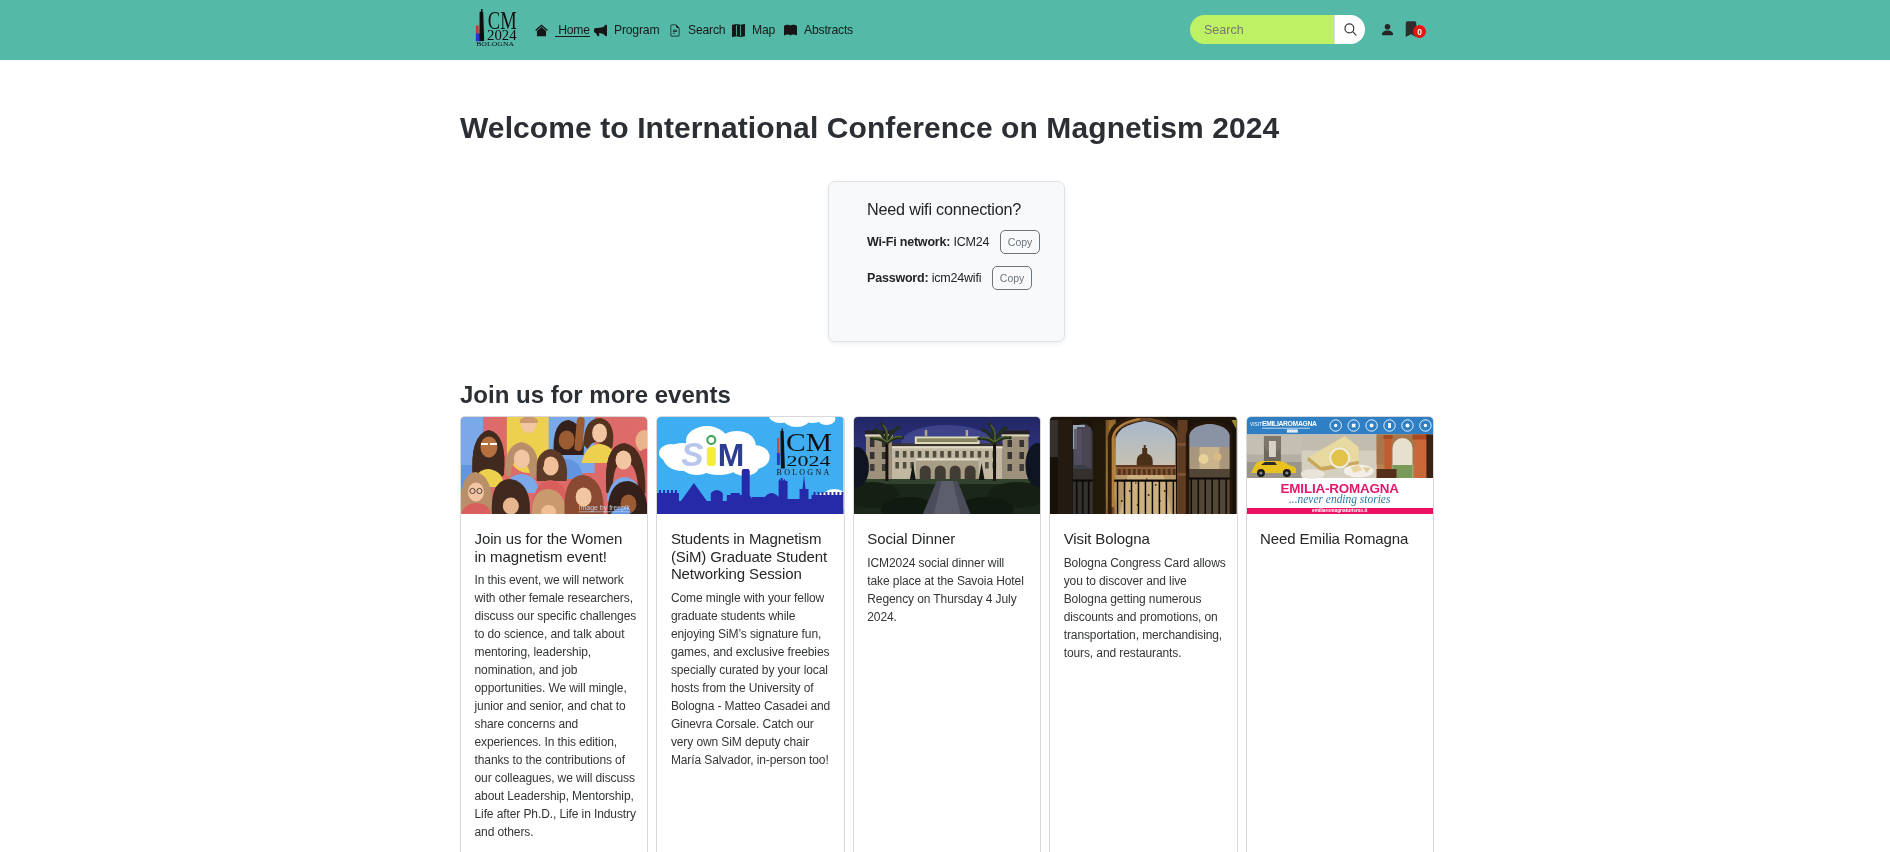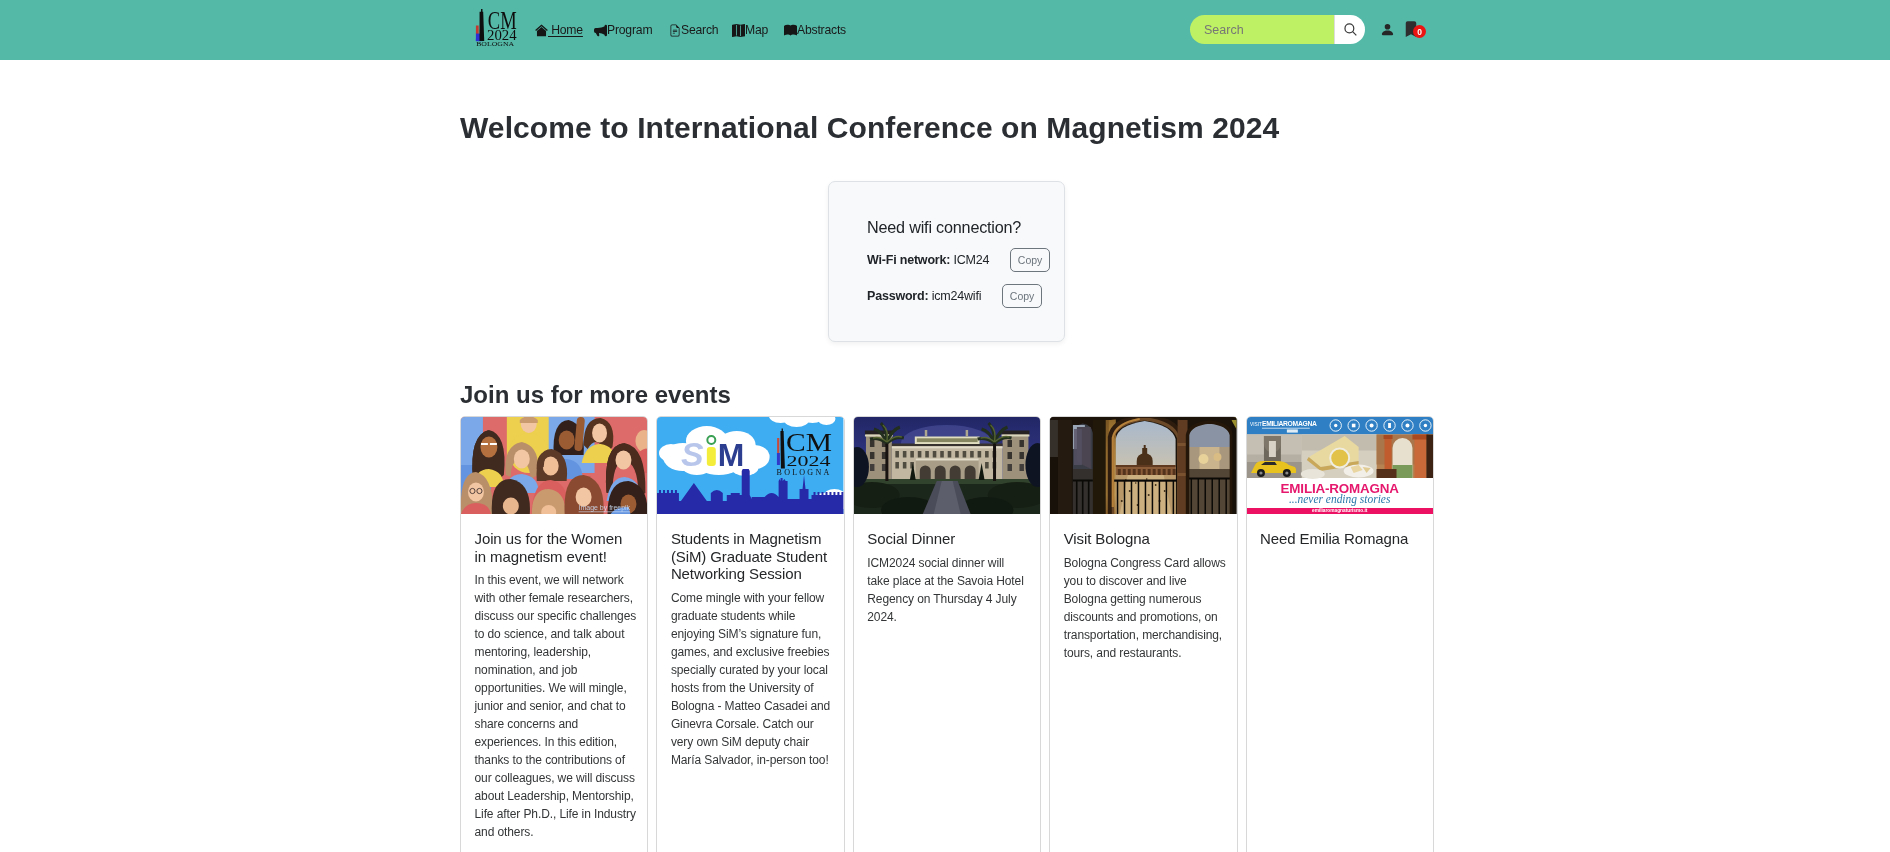--- a/index.html
+++ b/index.html
@@ -1,35 +1,35 @@
 <!DOCTYPE html>
 <html><head>
 <meta charset="utf-8">
 <style>
 *{box-sizing:border-box;margin:0;padding:0}
 html,body{width:1890px;height:852px;overflow:hidden;background:#fff;font-family:"Liberation Sans",sans-serif;color:#212529}
 .nav{position:absolute;top:0;left:0;width:1890px;height:60px;background:#55b9a8}
 .brand{position:absolute;left:470px;top:9px}
 .navlinks{position:absolute;left:0;top:0;height:60px;width:1890px}
 .nvi{position:absolute;top:0;height:60px}
-.nvi{display:flex;align-items:center;gap:0;font-size:12.2px;letter-spacing:-0.2px;color:#191919}
+.nvi{display:flex;align-items:center;gap:7px;font-size:12.2px;letter-spacing:-0.2px;color:#191919}
 .nvi svg{display:block}
 .nvi.active .lbl{text-decoration:underline;text-underline-offset:2px;text-decoration-thickness:1.2px}
 .sgroup{position:absolute;left:1190px;top:15px;width:175px;height:29px;display:flex}
 .sinput{width:145px;height:29px;background:#bef264;border-radius:14.5px 0 0 14.5px;border-right:1px solid #dcdcdc;display:flex;align-items:center;padding-left:14px;font-size:12.5px;color:#767676}
 .sbtn{width:30px;height:29px;background:#fff;border-radius:0 14.5px 14.5px 0;display:flex;align-items:center;justify-content:center}
 .picon{position:absolute;left:1380px;top:22px}
 .bicon{position:absolute;left:1404px;top:20px}
 .badge{position:absolute;left:1413px;top:25px;width:13px;height:13px;border-radius:50%;background:#ec1313;color:#fff;font-size:8.5px;font-weight:bold;display:flex;align-items:center;justify-content:center}
 h1{position:absolute;left:460px;top:110px;font-size:30px;line-height:36px;font-weight:bold;color:#2b2f33;letter-spacing:0.09px}
-.wifi{position:absolute;left:828px;top:181px;width:237px;height:161px;background:#f8f9fa;border:1px solid #dee2e6;border-radius:7px;box-shadow:0 2px 5px rgba(0,0,0,.06);padding:35px 36px 0 38px}
+.wifi{position:absolute;left:828px;top:181px;width:237px;height:161px;background:#f8f9fa;border:1px solid #dee2e6;border-radius:7px;box-shadow:0 2px 5px rgba(0,0,0,.06);padding:17px 36px 0 38px}
 .wifi h3{font-size:16.2px;font-weight:normal;letter-spacing:-0.2px;white-space:nowrap;color:#212529;margin-top:1px;margin-bottom:11px}
 .wrow{display:flex;align-items:center;height:23px;margin-bottom:13px;font-size:12.5px;letter-spacing:-0.2px;white-space:nowrap}
 .wrow b{font-weight:bold}
-.copy{margin-left:21px;border:1px solid #6d757d;border-radius:5px;color:#6c757d;font-size:10.5px;padding:5px 6.5px;background:#f8f9fa}
+.copy{margin-left:11px;border:1px solid #6d757d;border-radius:5px;color:#6c757d;font-size:10.5px;padding:5px 6.5px;background:#f8f9fa}
 h2{position:absolute;left:460px;top:380px;font-size:24px;line-height:29px;font-weight:bold;color:#2b2f33}
 .cards{position:absolute;left:460px;top:416px;width:974px;height:600px;display:grid;grid-template-columns:repeat(5,1fr);gap:8px}
 .card{background:#fff;border:1px solid #d8d8d8;border-radius:5px;overflow:hidden}
 .cimg{width:100%;height:97px;position:relative;overflow:hidden}
 .cimg svg{display:block}
 .cbody{padding:16px 13.5px}
 .ct{font-size:15px;line-height:17.5px;font-weight:normal;color:#242628;margin-bottom:6px;white-space:nowrap;letter-spacing:-0.1px}
 .cp{font-size:12px;line-height:18px;color:#333536;white-space:nowrap;letter-spacing:-0.1px}
 </style>
 </head>

